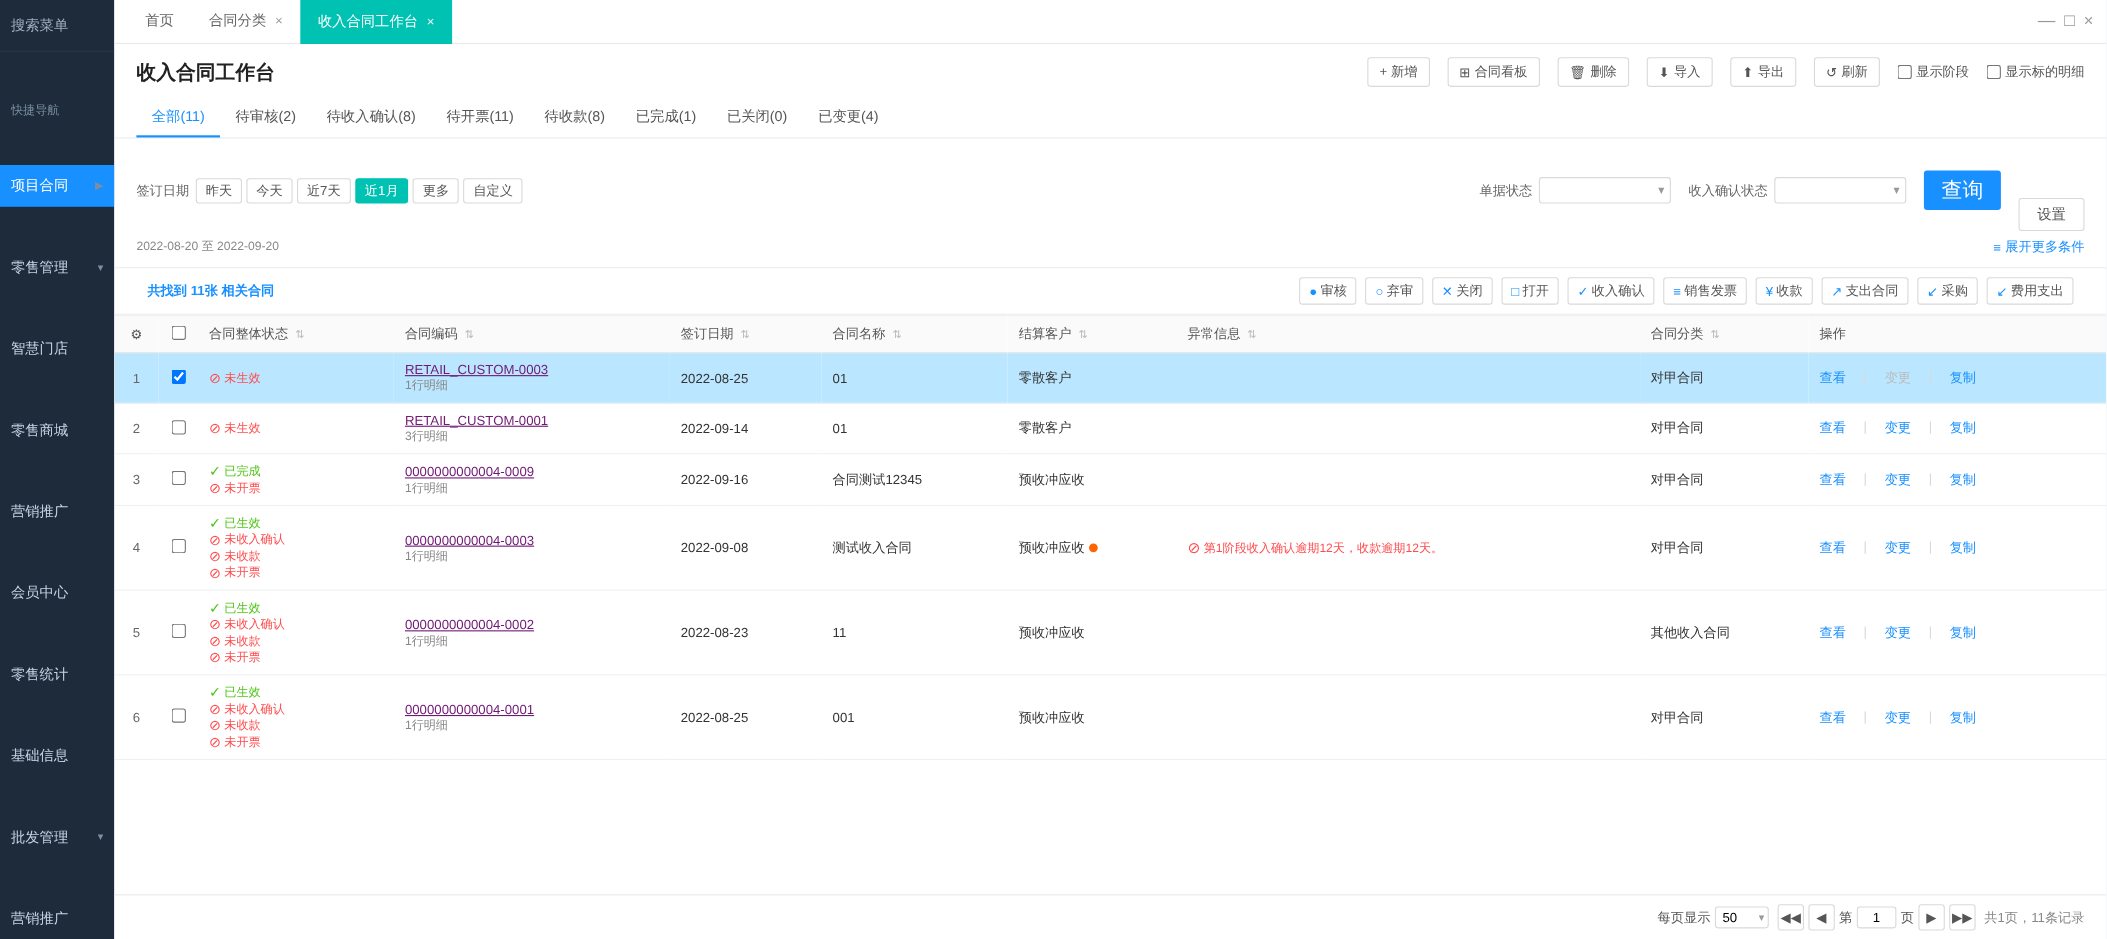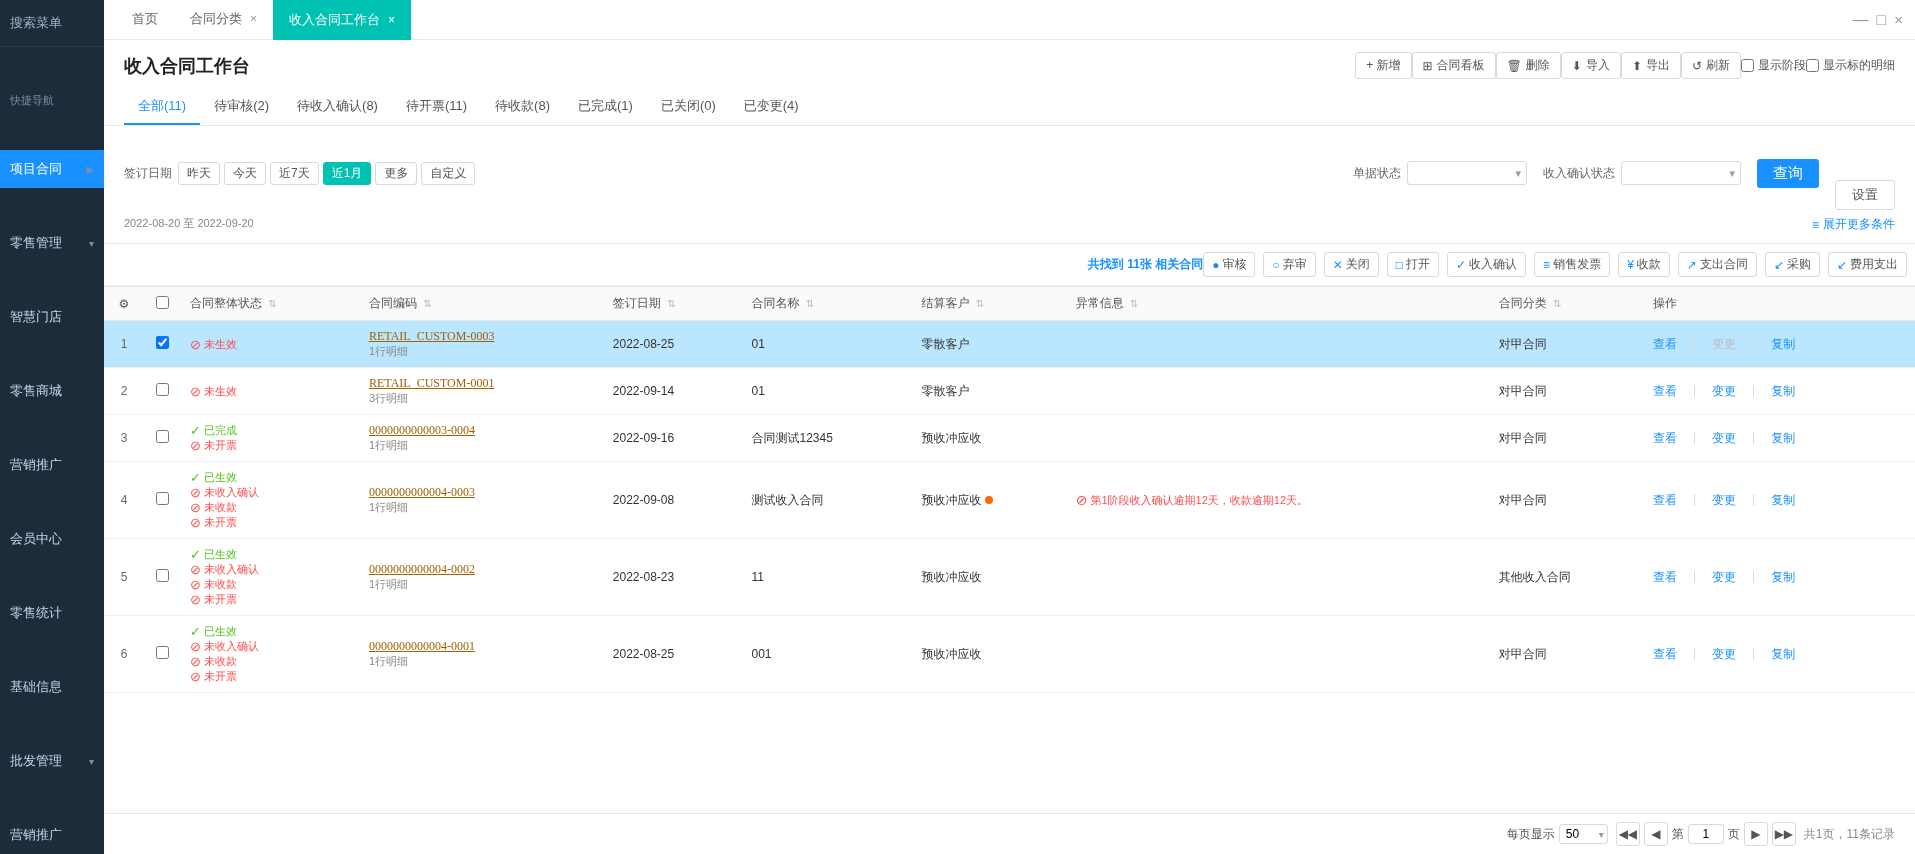--- a/index.html
+++ b/index.html
@@ -21,21 +21,21 @@
     .tabs-bar { background: #fff; display: flex; align-items: center; border-bottom: 1px solid #e8e8e8; padding: 0 12px; height: 40px; flex-shrink: 0; }
     .tab { padding: 0 16px; height: 58px; display: flex; align-items: center; cursor: pointer; font-size: 13px; color: #666; border-bottom: 2px solid transparent; }
     .tab.active { color: #333; border-bottom: 2px solid #1890ff; background: #e6f4ff; }
     .tab .close { margin-left: 8px; color: #999; font-size: 12px; cursor: pointer; }
     .tabs-right { margin-left: auto; display: flex; gap: 8px; font-size: 16px; color: #999; cursor: pointer; }
 
     
     .page-header { background: #fff; padding: 12px 20px 0; border-bottom: 1px solid #e8e8e8; flex-shrink: 0; }
     .page-header-top { display: flex; align-items: center; justify-content: space-between; margin-bottom: 10px; }
     .page-title { font-size: 18px; font-weight: bold; color: #222; }
-    .header-actions { display: flex; align-items: center; gap: 0; }
+    .header-actions { display: flex; align-items: center; gap: 16px; }
     .btn-action { display: flex; align-items: center; gap: 4px; padding: 4px 10px; border: 1px solid #d9d9d9; background: #fff; border-radius: 3px; cursor: pointer; font-size: 12px; color: #555; }
     .btn-new { background: #fff; border: 1px solid #d9d9d9; }
     .checkbox-label { display: flex; align-items: center; gap: 4px; font-size: 12px; color: #555; cursor: pointer; }
     .checkbox-label input { cursor: pointer; }
 
     
     .status-tabs { display: flex; gap: 0; padding: 0; }
     .status-tab { padding: 8px 14px; cursor: pointer; font-size: 13px; color: #555; border-bottom: 2px solid transparent; }
     .status-tab.active { color: #1890ff; border-bottom: 2px solid #1890ff; }
 
@@ -44,27 +44,27 @@
     .filter-row { display: flex; align-items: center; gap: 16px; flex-wrap: wrap; }
     .filter-item { display: flex; align-items: center; gap: 6px; }
     .filter-label { color: #666; font-size: 12px; white-space: nowrap; }
     .filter-date-btns { display: flex; gap: 4px; }
     .date-btn { padding: 2px 8px; border: 1px solid #d9d9d9; background: #fff; border-radius: 3px; cursor: pointer; font-size: 12px; color: #555; }
     .date-btn.active { background: #00c2b2; color: #fff; border-color: #00c2b2; }
     .date-range { font-size: 11px; color: #888; margin-top: 2px; }
     .filter-select { padding: 4px 24px 4px 8px; border: 1px solid #d9d9d9; border-radius: 3px; font-size: 12px; background: #fff; cursor: pointer; min-width: 120px; appearance: none; color: #555; }
     .filter-select-wrap { position: relative; display: inline-block; }
     .filter-select-wrap::after { content: '▾'; position: absolute; right: 6px; top: 50%; transform: translateY(-50%); color: #999; pointer-events: none; font-size: 11px; }
-    .btn-query { background: #1890ff; color: #fff; border: none; padding: 5px 16px; border-radius: 3px; cursor: pointer; font-size: 15px; }
+    .btn-query { background: #1890ff; color: #fff; border: none; padding: 5px 16px; border-radius: 3px; cursor: pointer; font-size: 19px; }
     .btn-setting { background: #fff; color: #555; border: 1px solid #d9d9d9; padding: 5px 16px; border-radius: 3px; cursor: pointer; font-size: 13px; margin-top: 44px; }
     .expand-more { display: flex; align-items: center; gap: 4px; color: #1890ff; cursor: pointer; font-size: 12px; margin-top: 4px; }
 
     
     .table-area { flex: 1; overflow: hidden; background: #fff; display: flex; flex-direction: column; margin: 0; }
-    .table-toolbar { display: flex; align-items: center; justify-content: flex-end; padding: 8px 8px; border-bottom: 1px solid #f0f0f0; flex-shrink: 0; }
+    .table-toolbar { display: flex; align-items: center; justify-content: space-between; padding: 8px 30px; border-bottom: 1px solid #f0f0f0; flex-shrink: 0; }
     .table-info { font-size: 12px; color: #666; }
     .table-info span { color: #1890ff; font-weight: bold; }
     .table-actions { display: flex; gap: 8px; flex-wrap: wrap; }
     .tbl-btn { display: flex; align-items: center; gap: 3px; padding: 3px 8px; border: 1px solid #d9d9d9; background: #fff; border-radius: 3px; cursor: pointer; font-size: 12px; color: #555; }
 
     
     .table-wrap { flex: 1; overflow: auto; }
     table { width: 100%; border-collapse: collapse; font-size: 12px; }
     thead th { background: #fafafa; border-bottom: 1px solid #e8e8e8; border-top: 1px solid #e8e8e8; padding: 8px 10px; text-align: left; white-space: nowrap; color: #555; font-weight: 500; position: sticky; top: 0; z-index: 2; }
     thead th .sort { color: #bbb; font-size: 10px; margin-left: 3px; }
@@ -73,21 +73,21 @@
     tbody tr.summary-row { background: #fffbf0; }
     td { padding: 8px 10px; vertical-align: middle; }
     .col-no { width: 40px; text-align: center; color: #666; }
     .col-check { width: 36px; text-align: center; }
     .status-tag { display: inline-flex; align-items: center; gap: 3px; font-size: 11px; }
     .status-tag.invalid { color: #ff4d4f; }
     .status-tag.done { color: #52c41a; }
     .status-tag.effective { color: #52c41a; }
     .status-tag.warn { color: #ff4d4f; }
     .status-icon { font-size: 13px; }
-    .contract-link { color: #a16207; text-decoration: underline; cursor: pointer; font-size: 12px; font-family: Liberation Serif, serif; }
+    .contract-link { color: #701a75; text-decoration: underline; cursor: pointer; font-size: 12px; }
     .sub-text { color: #888; font-size: 11px; }
     .error-msg { color: #ff4d4f; font-size: 11px; display: flex; align-items: center; gap: 3px; }
     .op-btns { display: flex; gap: 16px; }
     .op-btn { color: #1890ff; cursor: pointer; font-size: 12px; }
     .op-btn.disabled { color: #bbb; cursor: default; }
     .op-sep { color: #d9d9d9; }
 
     
     .pagination { display: flex; align-items: center; justify-content: flex-end; padding: 8px 20px; border-top: 1px solid #e8e8e8; background: #fff; flex-shrink: 0; gap: 8px; }
     .page-size-wrap { display: flex; align-items: center; gap: 4px; font-size: 12px; color: #555; }
@@ -379,21 +379,21 @@
                   <span class="op-btn">变更</span>
                   <span class="op-sep">|</span>
                   <span class="op-btn">复制</span>
                 </div>
               </td>
             </tr>
             <tr>
               <td class="col-no">3</td>
               <td class="col-check"><input type="checkbox" style=""></td>
               <td><span class="status-tag done"><span class="status-icon" style="color:#52c41a;">✓</span> 已完成</span><br><span class="status-tag warn"><span class="status-icon" style="color:#ff4d4f">⊘</span> 未开票</span></td>
-              <td><a class="contract-link" href="#">0000000000003-0004</a><div class="sub-text">1行明细</div></td>
+              <td><a class="contract-link" href="#">0000000000004-0009</a><div class="sub-text">1行明细</div></td>
               <td>2022-09-16</td>
               <td>合同测试12345</td>
               <td>预收冲应收</td>
               <td></td>
               <td>对甲合同</td>
               <td>
                 <div class="op-btns">
                   <span class="op-btn">查看</span>
                   <span class="op-sep">|</span>
                   <span class="op-btn">变更</span>

